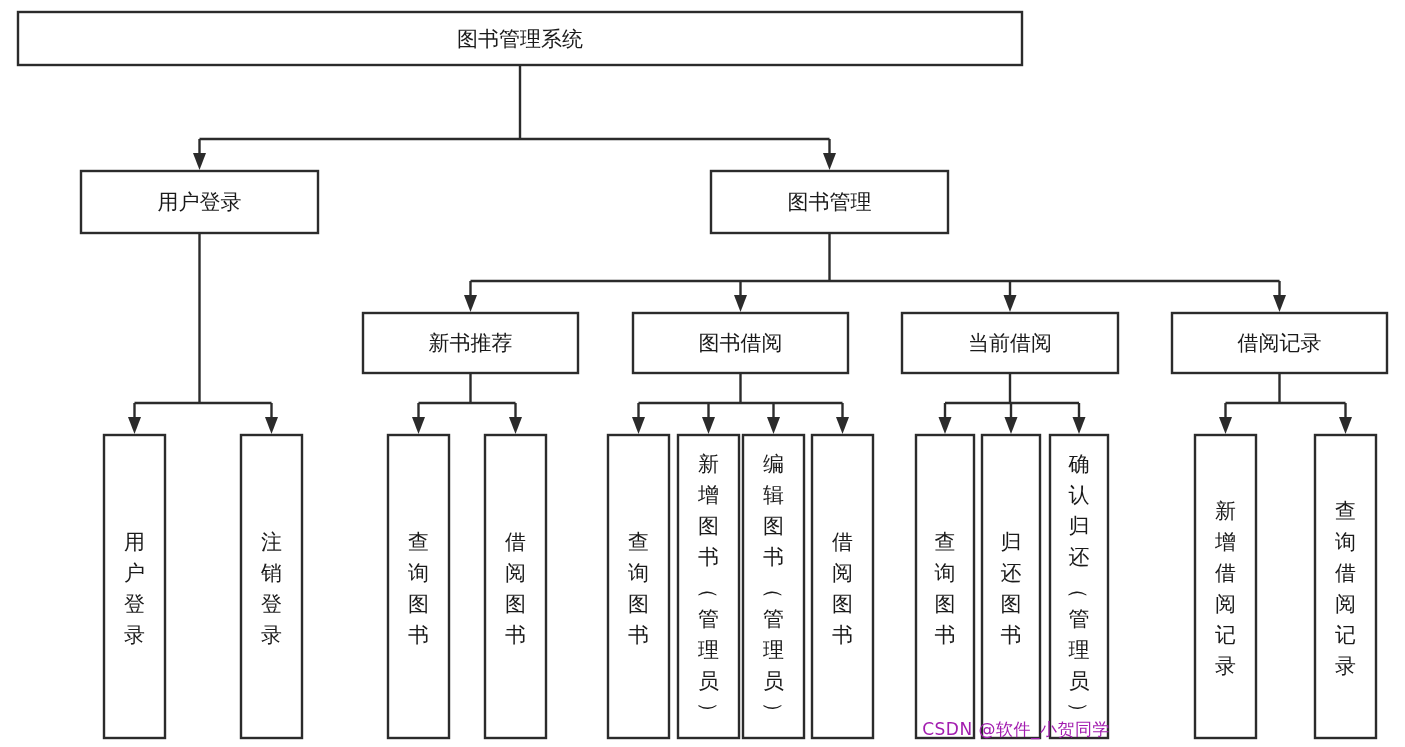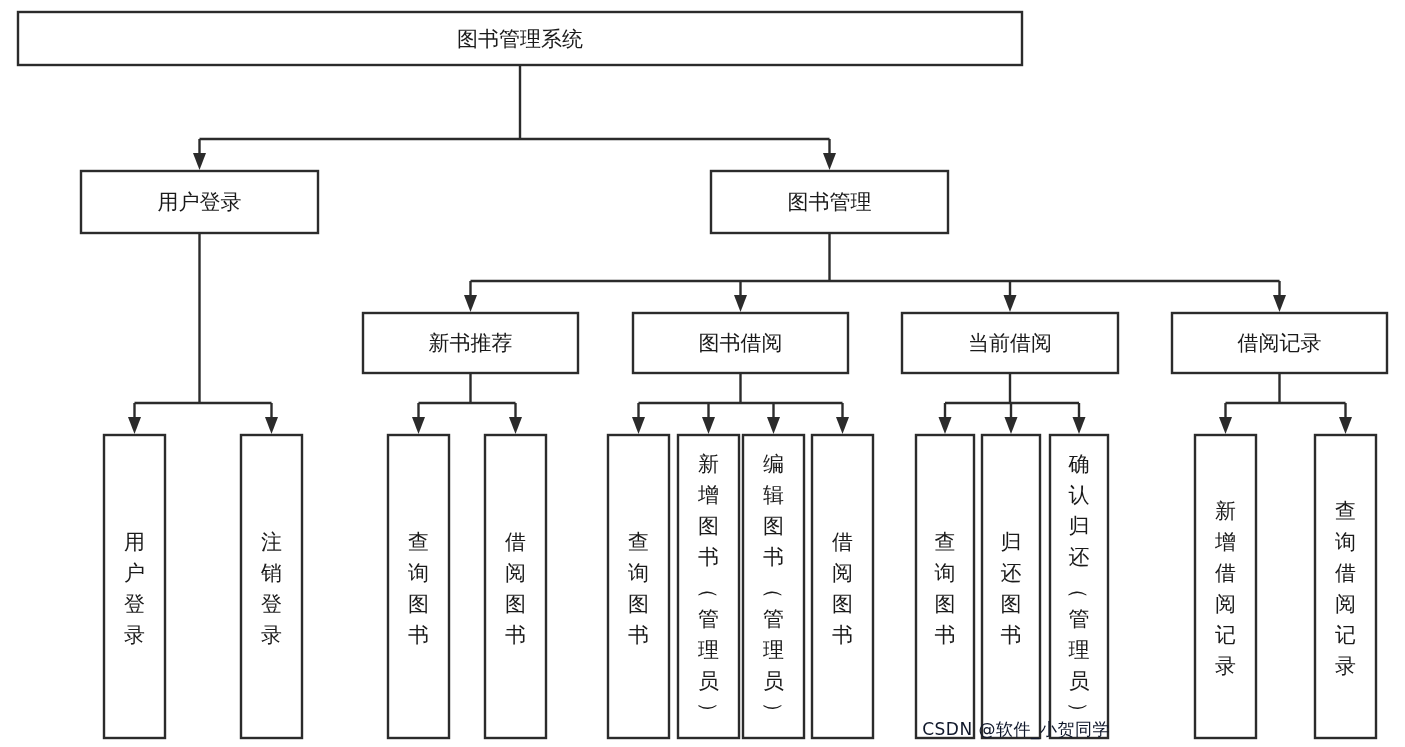--- a/index.html
+++ b/index.html
@@ -54,21 +54,21 @@
     font-family: "DejaVu Sans", "Liberation Sans", sans-serif;
     font-size: 21px;
     text-anchor: middle;
   }
   .watermark {
     position: absolute;
     right: 8px;
     bottom: 6px;
     font-family: "DejaVu Sans", "Liberation Sans", sans-serif;
     font-size: 17px;
-    color: #0f172a;
+    color: #a21caf;
     white-space: nowrap;
     letter-spacing: 0.5px;
     user-select: none;
   }
 </style>
 </head>
 <body>
 
 <div id="diagram-root">
   <svg id="tree-svg" viewBox="0 0 1405 747">

